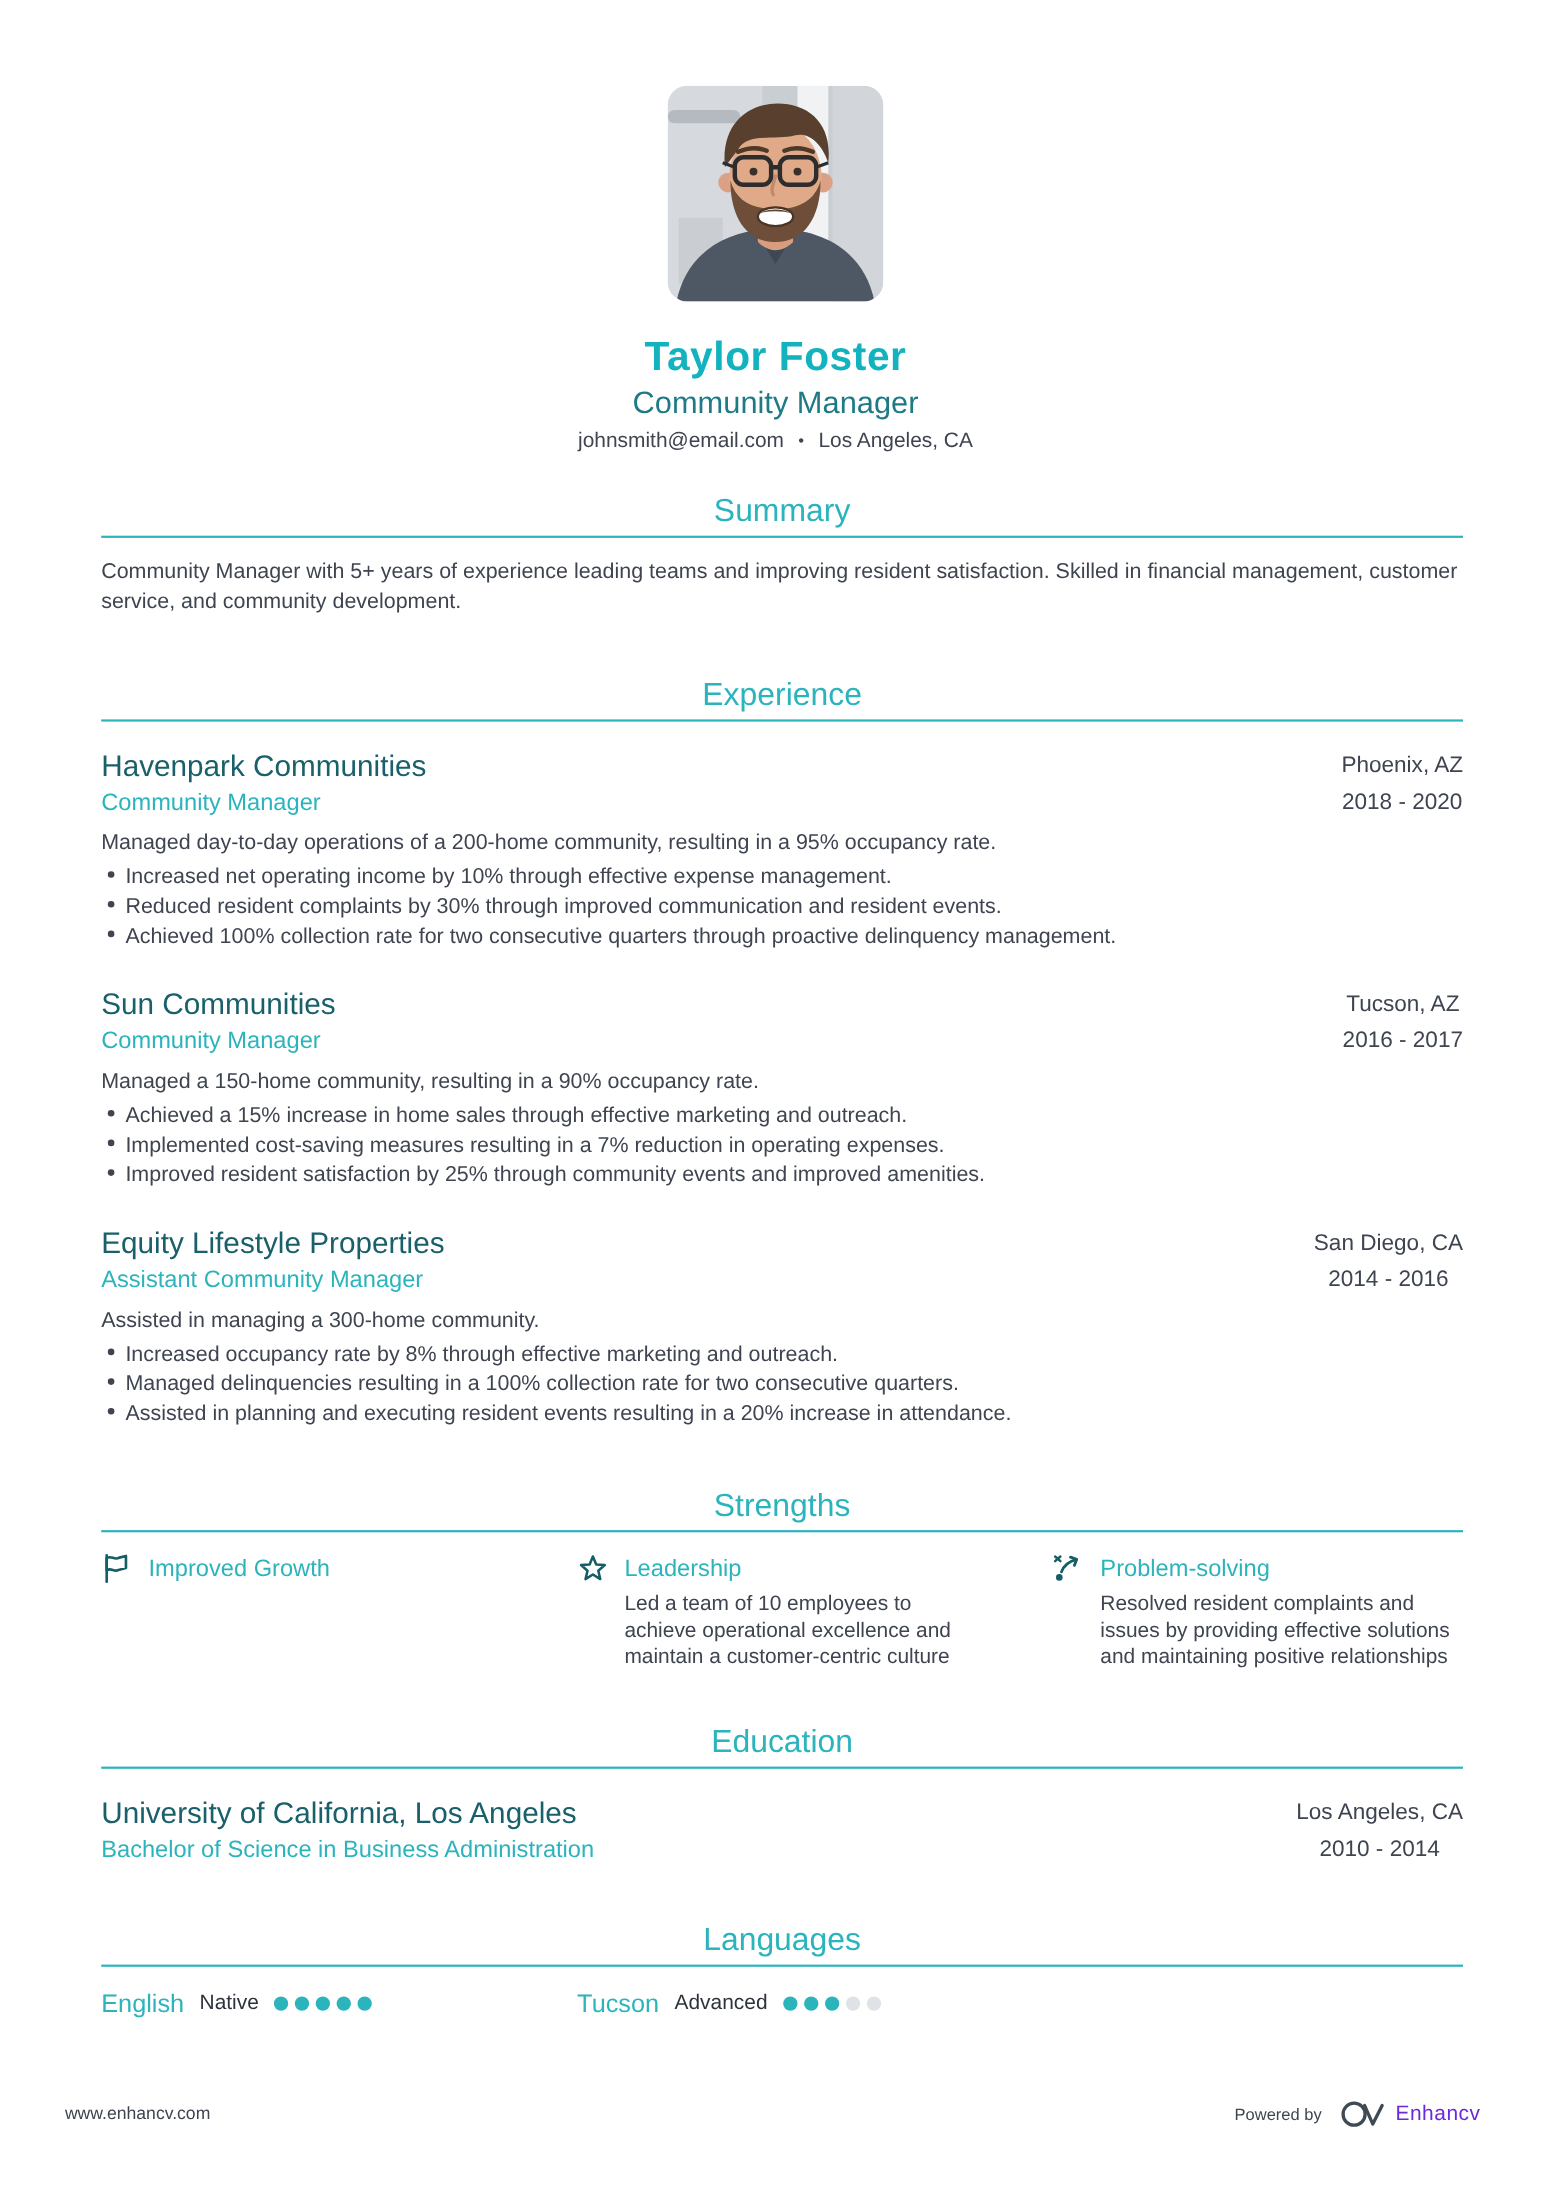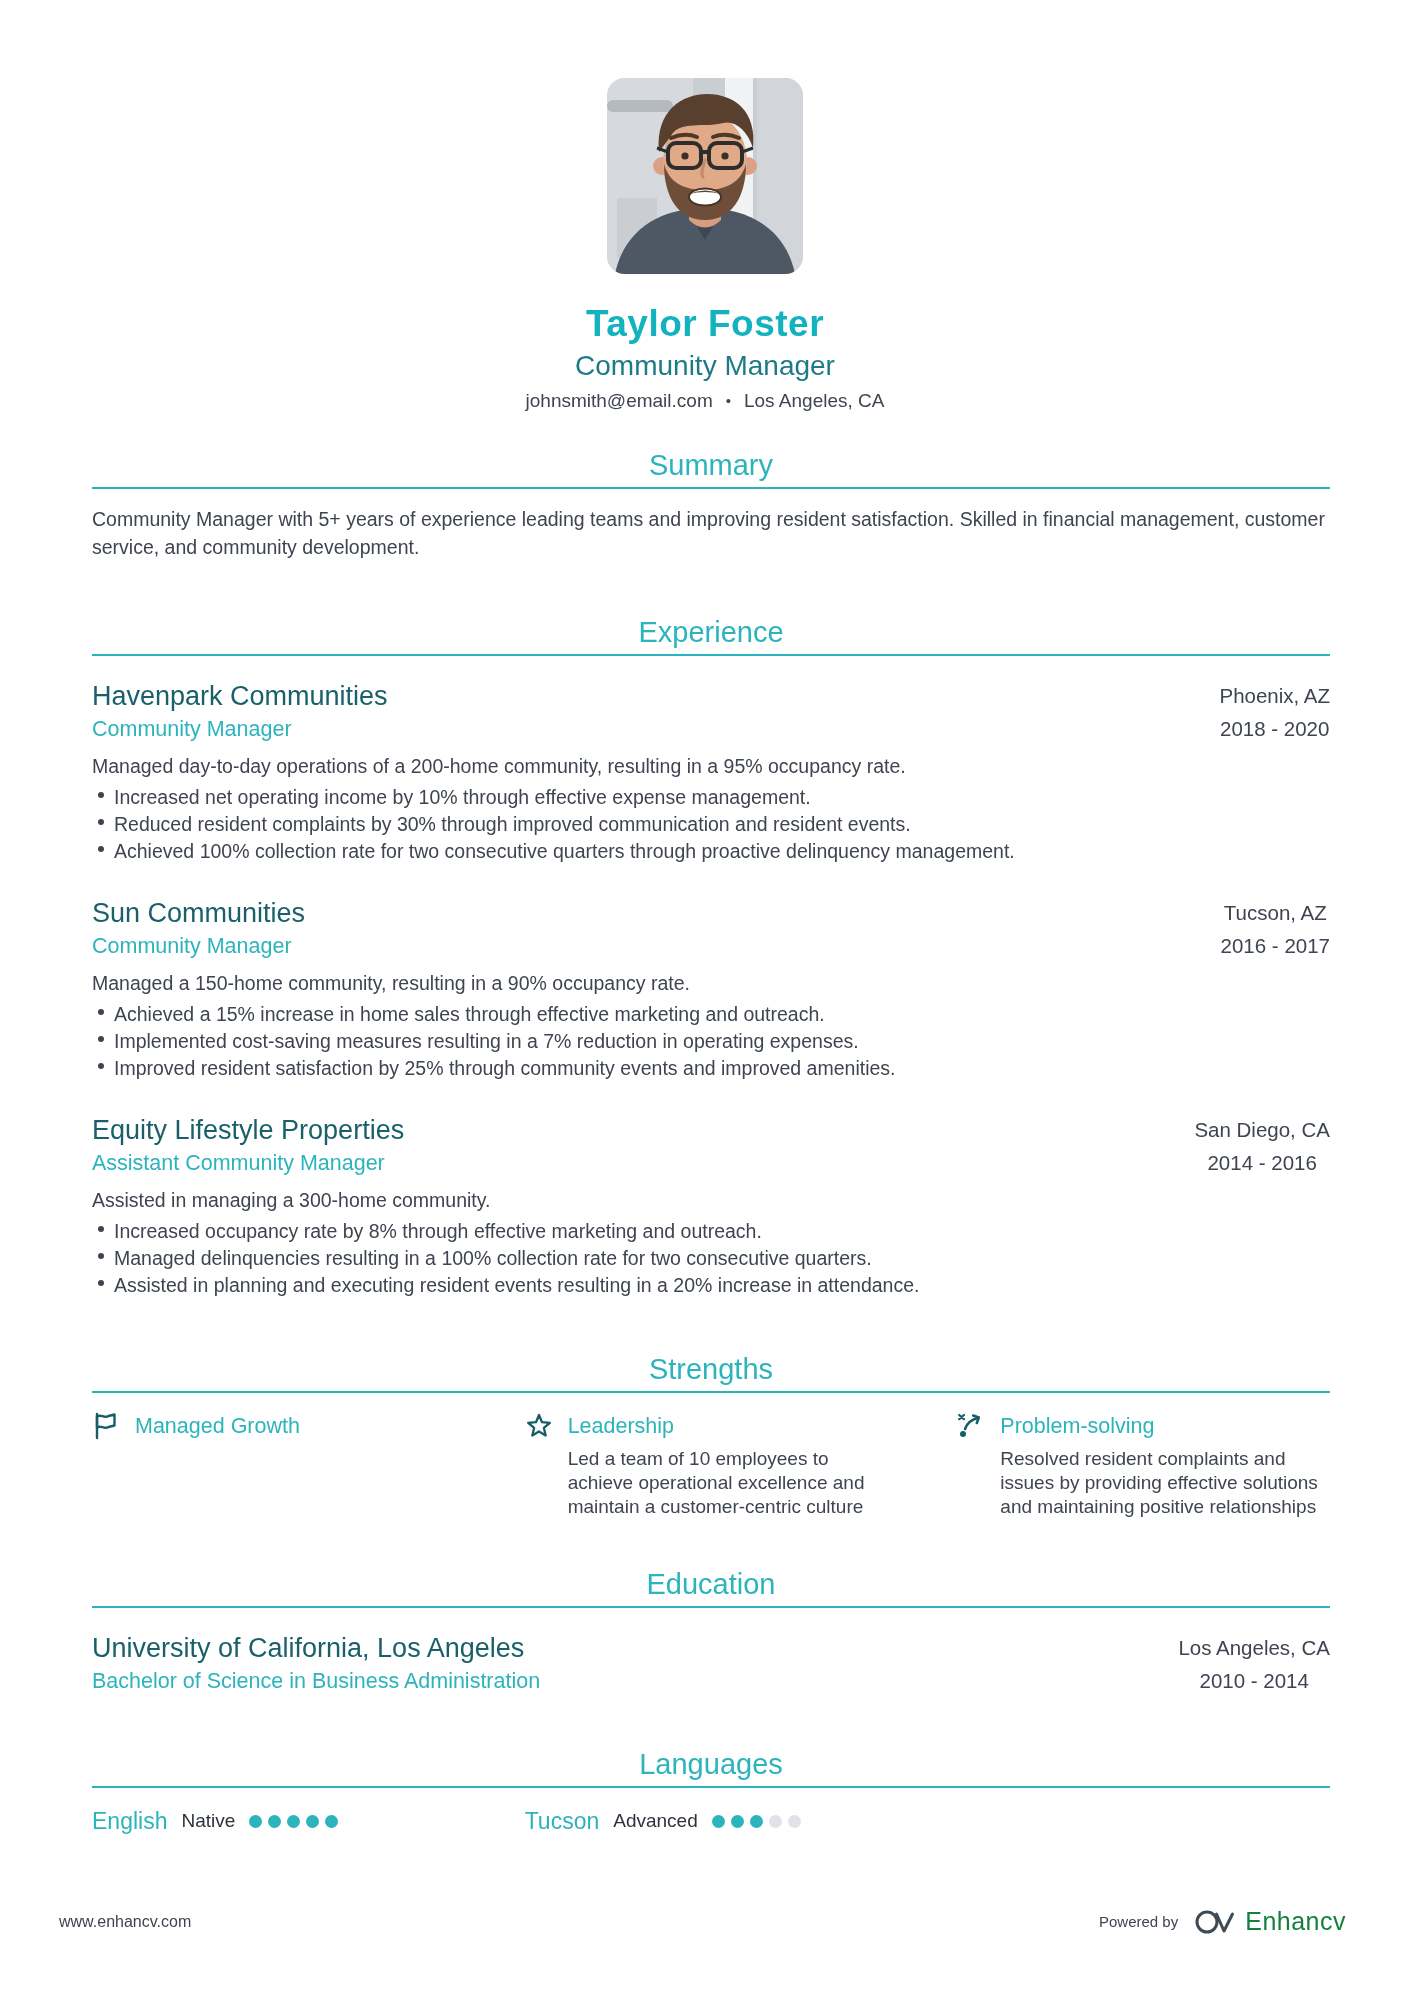--- a/index.html
+++ b/index.html
@@ -59,21 +59,21 @@
   .dot{width:13px;height:13px;border-radius:50%;}
   .dot.filled{background:#2cb4bd;}
   .dot.empty{background:#dfe2e6;}
 
   
   .footer{position:absolute;left:59px;right:64px;bottom:56px;display:flex;justify-content:space-between;align-items:center;}
   .site{font-size:16px;color:#3e4450;}
   .powered{display:flex;align-items:center;gap:16px;}
   .powered-by{font-size:15px;color:#3e4450;}
   .brand{display:flex;align-items:center;gap:9px;}
-  .brand-name{font-size:25px;color:#15803d;letter-spacing:0.5px;text-align:right;}
+  .brand-name{font-size:19px;color:#6d28d9;letter-spacing:0.5px;text-align:right;}
 </style>
 </head>
 <body>
 
 <div class="page">
 
   <svg class="photo" viewBox="0 0 196 196" aria-hidden="true">
     <rect x="0" y="0" width="196" height="196" fill="#c9ced3"></rect>
     <rect x="0" y="0" width="86" height="196" fill="#dbdfe2" opacity="0.7"></rect>
     <rect x="118" y="0" width="28" height="196" fill="#f2f3f4" opacity="0.95"></rect>
@@ -196,21 +196,21 @@
       <div class="section-head">
         <div class="section-title">Strengths</div>
       </div>
       <div class="str-grid">
         <div class="str-item">
           <div class="str-head">
             <svg class="str-icon" viewBox="0 0 28 30" aria-hidden="true">
               <path d="M5 3 V27" stroke="#155e66" stroke-width="2.4" stroke-linecap="round" fill="none"></path>
               <path d="M5 5.5 C9 2.5 12 8 16.5 5 L22.5 3.5 V14.5 L16.5 16 C12 19 9 13.5 5 16.5 Z" stroke="#155e66" stroke-width="2.4" stroke-linejoin="round" fill="none"></path>
             </svg>
-            <div class="str-title">Managed Growth</div>
+            <div class="str-title">Improved Growth</div>
           </div>
         </div>
         <div class="str-item">
           <div class="str-head">
             <svg class="str-icon" viewBox="0 0 28 30" aria-hidden="true">
               <path d="M14 4 L17 11.2 L24.8 11.8 L18.9 16.9 L20.7 24.5 L14 20.4 L7.3 24.5 L9.1 16.9 L3.2 11.8 L11 11.2 Z" stroke="#155e66" stroke-width="2.3" stroke-linejoin="round" fill="none"></path>
             </svg>
             <div class="str-title">Leadership</div>
           </div>
           <div class="str-text">Led a team of 10 employees to achieve operational excellence and maintain a customer-centric culture</div>

